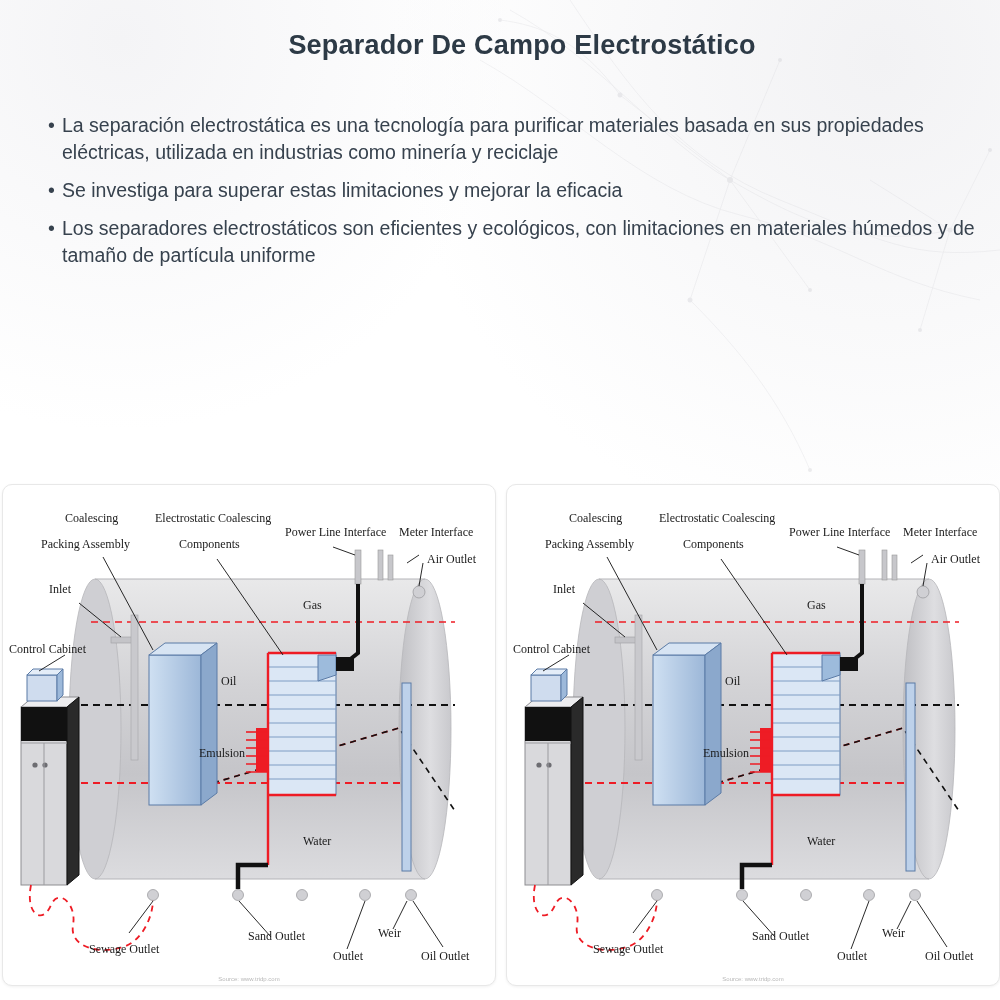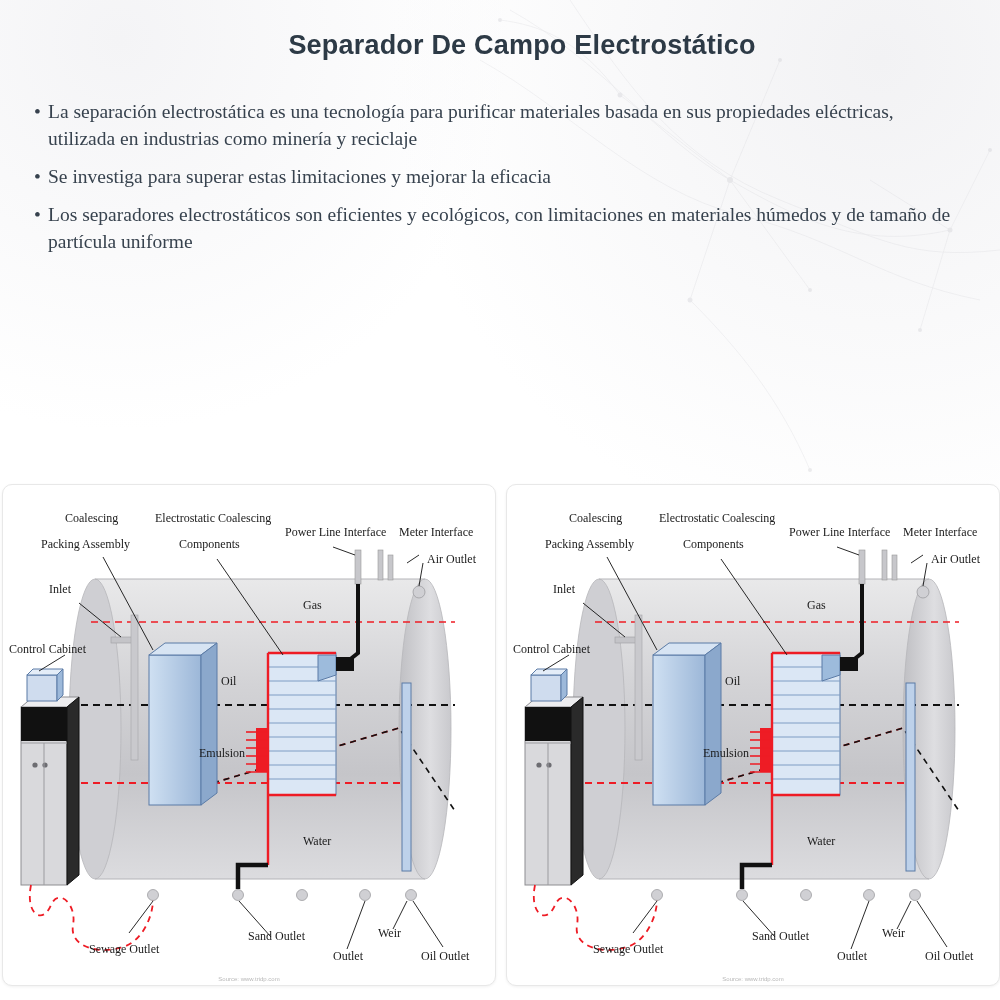--- a/index.html
+++ b/index.html
@@ -19,21 +19,21 @@
   }
   .bg-lines{position:absolute;top:0;right:0;width:520px;height:520px;opacity:.30;pointer-events:none;}
   h1.title{
     position:absolute;top:22px;left:0;width:1000px;
     text-align:center;
     font-size:27px;font-weight:bold;color:#2d3a46;
     letter-spacing:.2px;margin:8px;padding-left:14px;
   }
   ul.bullets{
     position:absolute;top:98px;left:34px;width:930px;
-    margin:0;padding:0;list-style:none;font-family:Liberation Serif, serif;
+    margin:14px;padding:0;list-style:none;
   }
   ul.bullets li{
     position:relative;
     padding-left:14px;
     font-size:19.5px;line-height:27px;color:#37424e;
     margin-bottom:11px;
   }
   ul.bullets li:before{
     content:"•";position:absolute;left:0;top:0;color:#37424e;
   }

